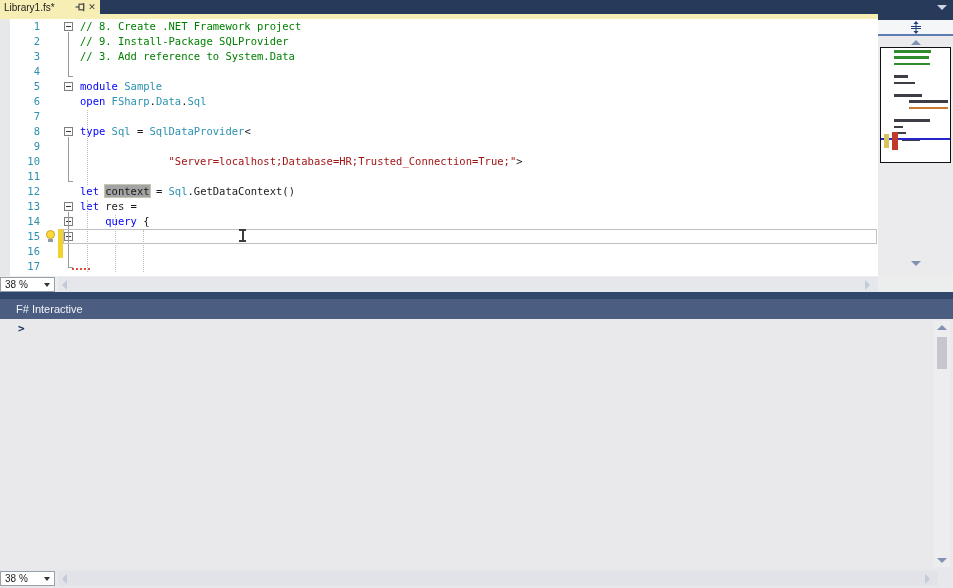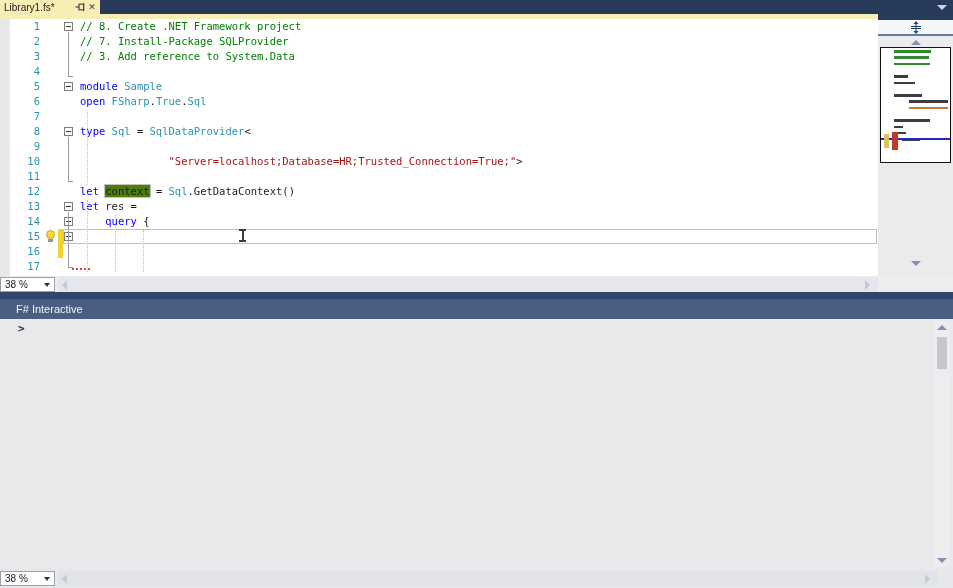--- a/index.html
+++ b/index.html
@@ -18,21 +18,21 @@
   
   .editor { position:absolute; left:0; top:19px; width:878px; height:257px; background:#fff; font-family:"DejaVu Sans Mono",monospace; font-size:10.5px; }
   .bp-margin { position:absolute; left:0; top:0; width:10px; height:257px; background:#e7e8ea; }
   .row { position:absolute; left:0; width:878px; height:15px; line-height:15px; }
   .ln { position:absolute; left:0; top:0; width:40px; text-align:right; color:#2b91af; font-size:10.5px; }
   .fold { position:absolute; left:64px; top:3px; width:9px; height:9px; border:1px solid #7e7e7e; background:#fbfbfb; }
   .fold i { position:absolute; left:1px; right:1px; top:3px; height:1px; background:#3a3a3a; }
   .code { position:absolute; left:80px; top:0; white-space:pre; }
   .tok-kw { color:#0000ff; } .tok-ty { color:#2b91af; } .tok-cm { color:#008000; }
   .tok-str { color:#a31515; } .tok-df { color:#1a1a1a; }
-  .tok-hl { color:#1a1a1a; background:#4d7c0f; box-shadow:0 0 0 1px #c4c6b3; }
+  .tok-hl { color:#1a1a1a; background:#a3a3a3; box-shadow:0 0 0 1px #c4c6b3; }
   .tok-sq { border-bottom:2px dotted #e04b3c; }
   .cur-box { position:absolute; left:63px; top:229px; width:814px; height:15px; border:1px solid #bfbfbf; pointer-events:none; }
   .change-bar { position:absolute; left:58px; top:229px; width:5px; height:29px; background:#f2d22e; }
   .bulb { position:absolute; left:45px; top:230px; width:11px; height:13px; }
   .bulb .b1 { position:absolute; left:1px; top:0; width:9px; height:9px; border-radius:50%; background:#ffd83a; border:1px solid #c9a227; }
   .bulb .b2 { position:absolute; left:3px; top:9px; width:5px; height:3px; background:#8f9aa6; }
   .oline { position:absolute; width:5px; border-left:1px solid #9a9a9a; }
   .oline.tick { border-bottom:1px solid #9a9a9a; }
   .iguide { position:absolute; width:0; border-left:1px dotted #bdbdbd; }
   .sq-free { position:absolute; height:3px; border-bottom:2px dotted #e04b3c; }
@@ -94,40 +94,40 @@
     <div id="lines">
         <div class="row" style="top: 0px;">
           <span class="ln">1</span>
           <span class="fold">
             <i></i>
           </span>
           <span class="code"><span class="tok-cm">// 8. Create .NET Framework project</span></span>
         </div>
         <div class="row" style="top: 15px;">
           <span class="ln">2</span>
-          <span class="code"><span class="tok-cm">// 7. Install-Package SQLProvider</span></span>
+          <span class="code"><span class="tok-cm">// 9. Install-Package SQLProvider</span></span>
         </div>
         <div class="row" style="top: 30px;">
           <span class="ln">3</span>
           <span class="code"><span class="tok-cm">// 3. Add reference to System.Data</span></span>
         </div>
         <div class="row" style="top: 45px;">
           <span class="ln">4</span>
           <span class="code"></span>
         </div>
         <div class="row" style="top: 60px;">
           <span class="ln">5</span>
           <span class="fold">
             <i></i>
           </span>
           <span class="code"><span class="tok-kw">module </span><span class="tok-ty">Sample</span></span>
         </div>
         <div class="row" style="top: 75px;">
           <span class="ln">6</span>
-          <span class="code"><span class="tok-kw">open </span><span class="tok-ty">FSharp</span><span class="tok-df">.</span><span class="tok-ty">True</span><span class="tok-df">.</span><span class="tok-ty">Sql</span></span>
+          <span class="code"><span class="tok-kw">open </span><span class="tok-ty">FSharp</span><span class="tok-df">.</span><span class="tok-ty">Data</span><span class="tok-df">.</span><span class="tok-ty">Sql</span></span>
         </div>
         <div class="row" style="top: 90px;">
           <span class="ln">7</span>
           <span class="code"></span>
         </div>
         <div class="row" style="top: 105px;">
           <span class="ln">8</span>
           <span class="fold">
             <i></i>
           </span>

